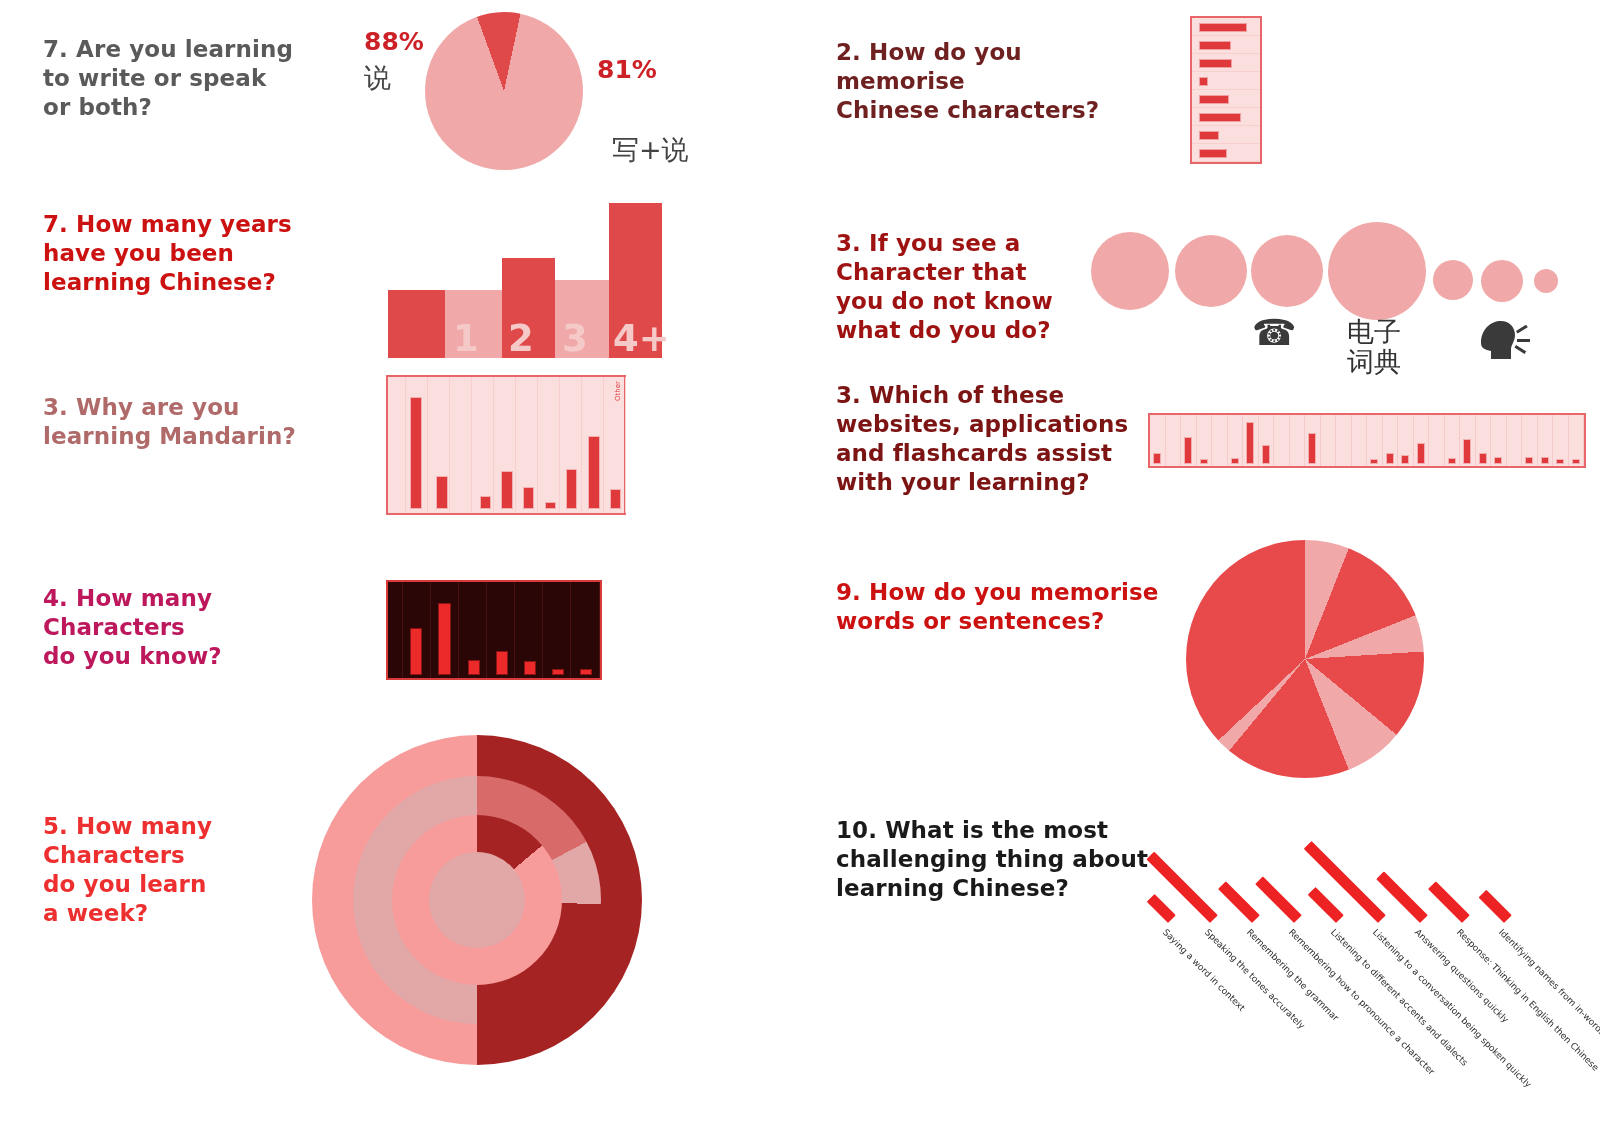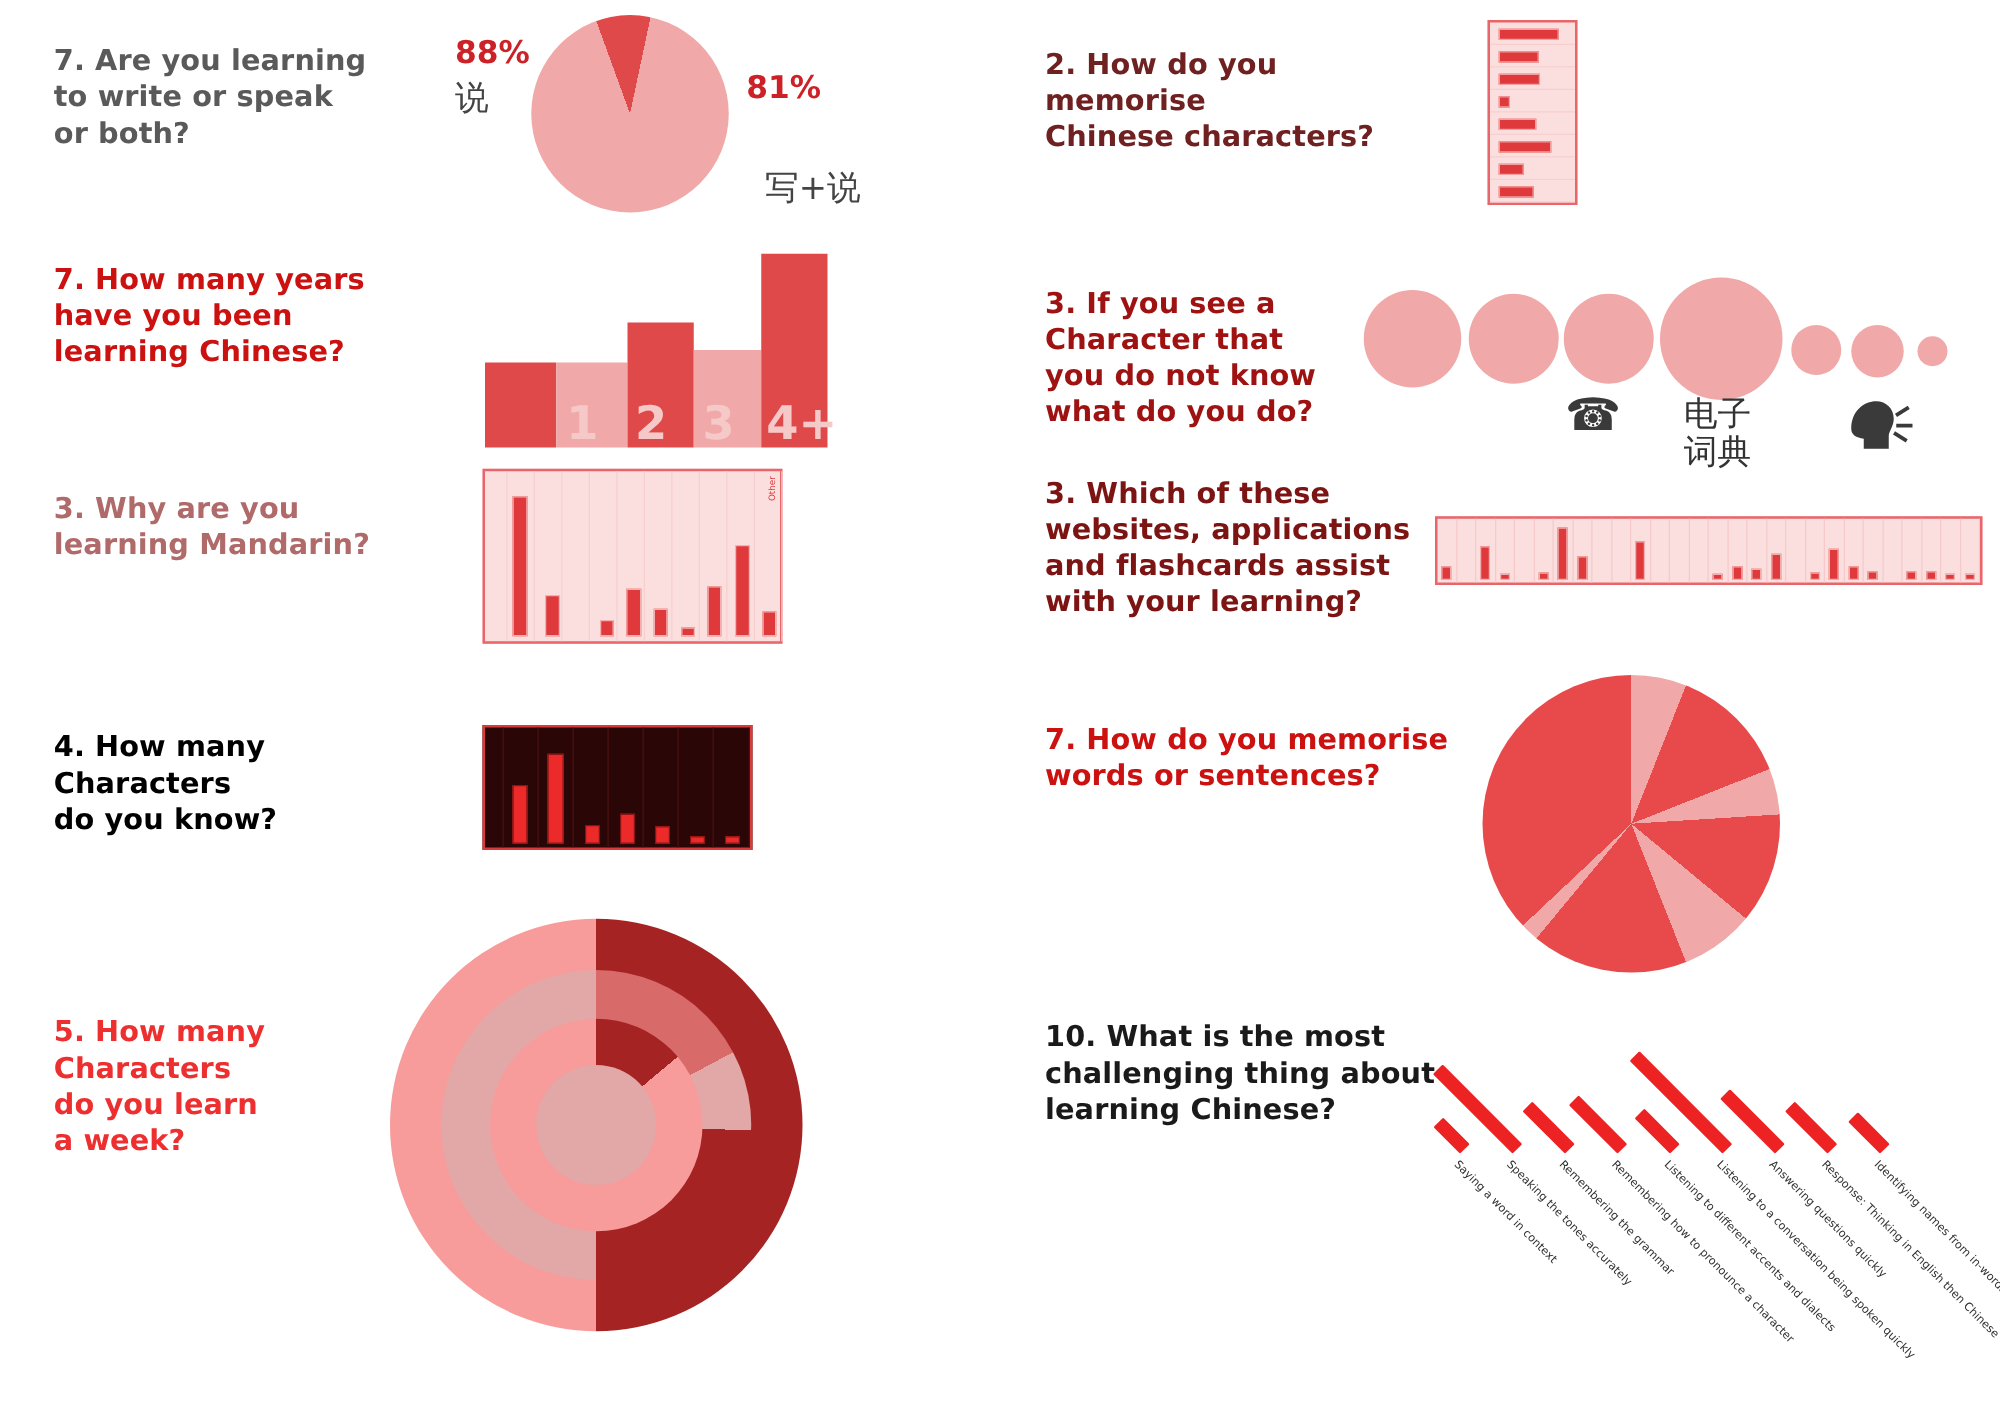--- a/index.html
+++ b/index.html
@@ -125,40 +125,40 @@
 <body>
 
 <div class="q" style="left:43px;  top:35px;  color:#5a5a5a; width:290px;">7. Are you learning
 to write or speak
 or both?</div>
 <div class="q" style="left:43px;  top:210px; color:#cc1111; width:290px;">7. How many years
 have you been
 learning Chinese?</div>
 <div class="q" style="left:43px;  top:393px; color:#b06a6a; width:290px;">3. Why are you
 learning Mandarin?</div>
-<div class="q" style="left:43px;  top:584px; color:#000000; width:290px;">4. How many
+<div class="q" style="left:43px;  top:584px; color:#be185d; width:290px;">4. How many
 Characters
 do you know?</div>
 <div class="q" style="left:43px;  top:812px; color:#ee2f2f; width:290px;">5. How many
 Characters
 do you learn
 a week?</div>
 
 <div class="q" style="left:836px; top:38px;  color:#6f2020; width:330px;">2. How do you
 memorise
 Chinese characters?</div>
 <div class="q" style="left:836px; top:229px; color:#9e1212; width:260px;">3. If you see a
 Character that
 you do not know
 what do you do?</div>
 <div class="q" style="left:836px; top:381px; color:#7c1414; width:320px;">3. Which of these
 websites, applications
 and flashcards assist
 with your learning?</div>
-<div class="q" style="left:836px; top:578px; color:#cc1111; width:350px;">7. How do you memorise
+<div class="q" style="left:836px; top:578px; color:#cc1111; width:350px;">9. How do you memorise
 words or sentences?</div>
 <div class="q" style="left:836px; top:816px; color:#1a1a1a; width:340px;">10. What is the most
 challenging thing about
 learning Chinese?</div>
 
 <div id="q1-pie"></div>
 <div class="pct" style="left:364px; top:27px;">88%</div>
 <div class="cjk" style="left:364px; top:60px;">说</div>
 <div class="pct" style="left:597px; top:55px;">81%</div>
 <div class="cjk" style="left:612px; top:88px;margin-top:44px;">写+说</div>

